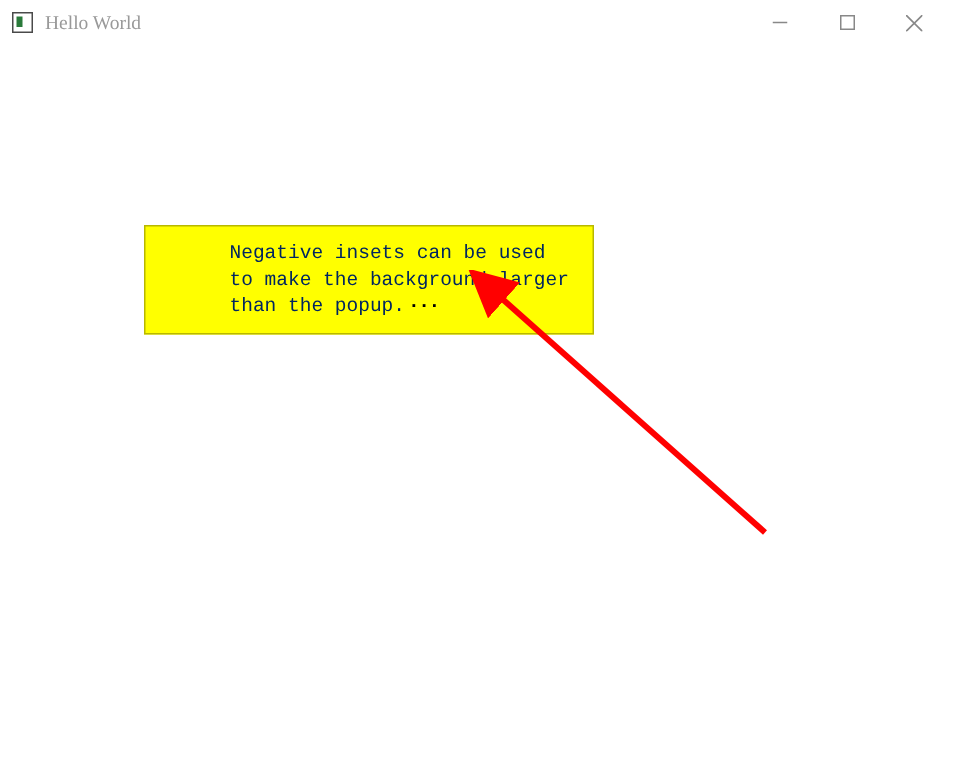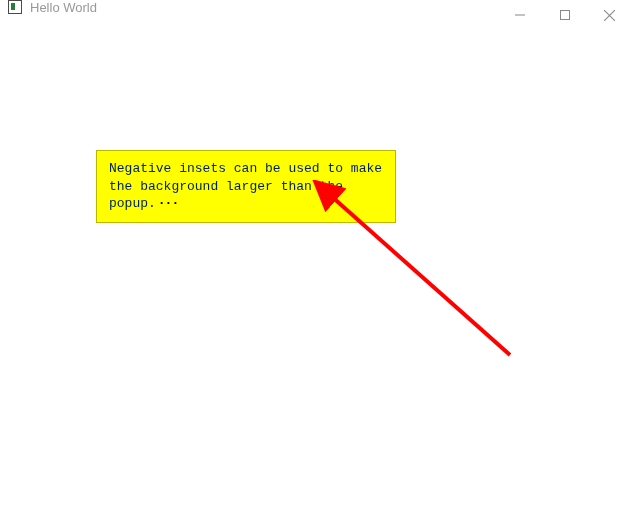--- a/index.html
+++ b/index.html
@@ -12,22 +12,24 @@
       font-family: sans-serif;
       width: 640px;
       height: 509px;
       overflow: hidden;
       position: relative;
     }
     .titlebar {
       height: 30px;
       background: #ffffff;
       display: flex;
+      align-items: center;
       padding: 0 8px;
       border-bottom: 0;
+      font-family: Liberation Serif, serif;
     }
     .app-icon {
       width: 14px;
       height: 14px;
       border: 1.5px solid #4a4a4a;
       margin-right: 8px;
       position: relative;
       display: inline-block;
     }
     .app-icon::after {
@@ -75,20 +77,21 @@
       background: #ffff00;
       padding: 9px 12px 9px 12px;
       font-family: "Courier New", monospace;
       font-size: 13px;
       color: #002660;
       line-height: 1.35;
       border: 1px solid #b8b800;
     }
     .popup-text {
       display: block;
+      margin-left: 44px;
     }
     .ellipsis {
       display: inline-block;
       vertical-align: middle;
       letter-spacing: -1px;
       font-weight: bold;
       color: #000000;
       margin-left: 2px;
     }
     .arrow {

